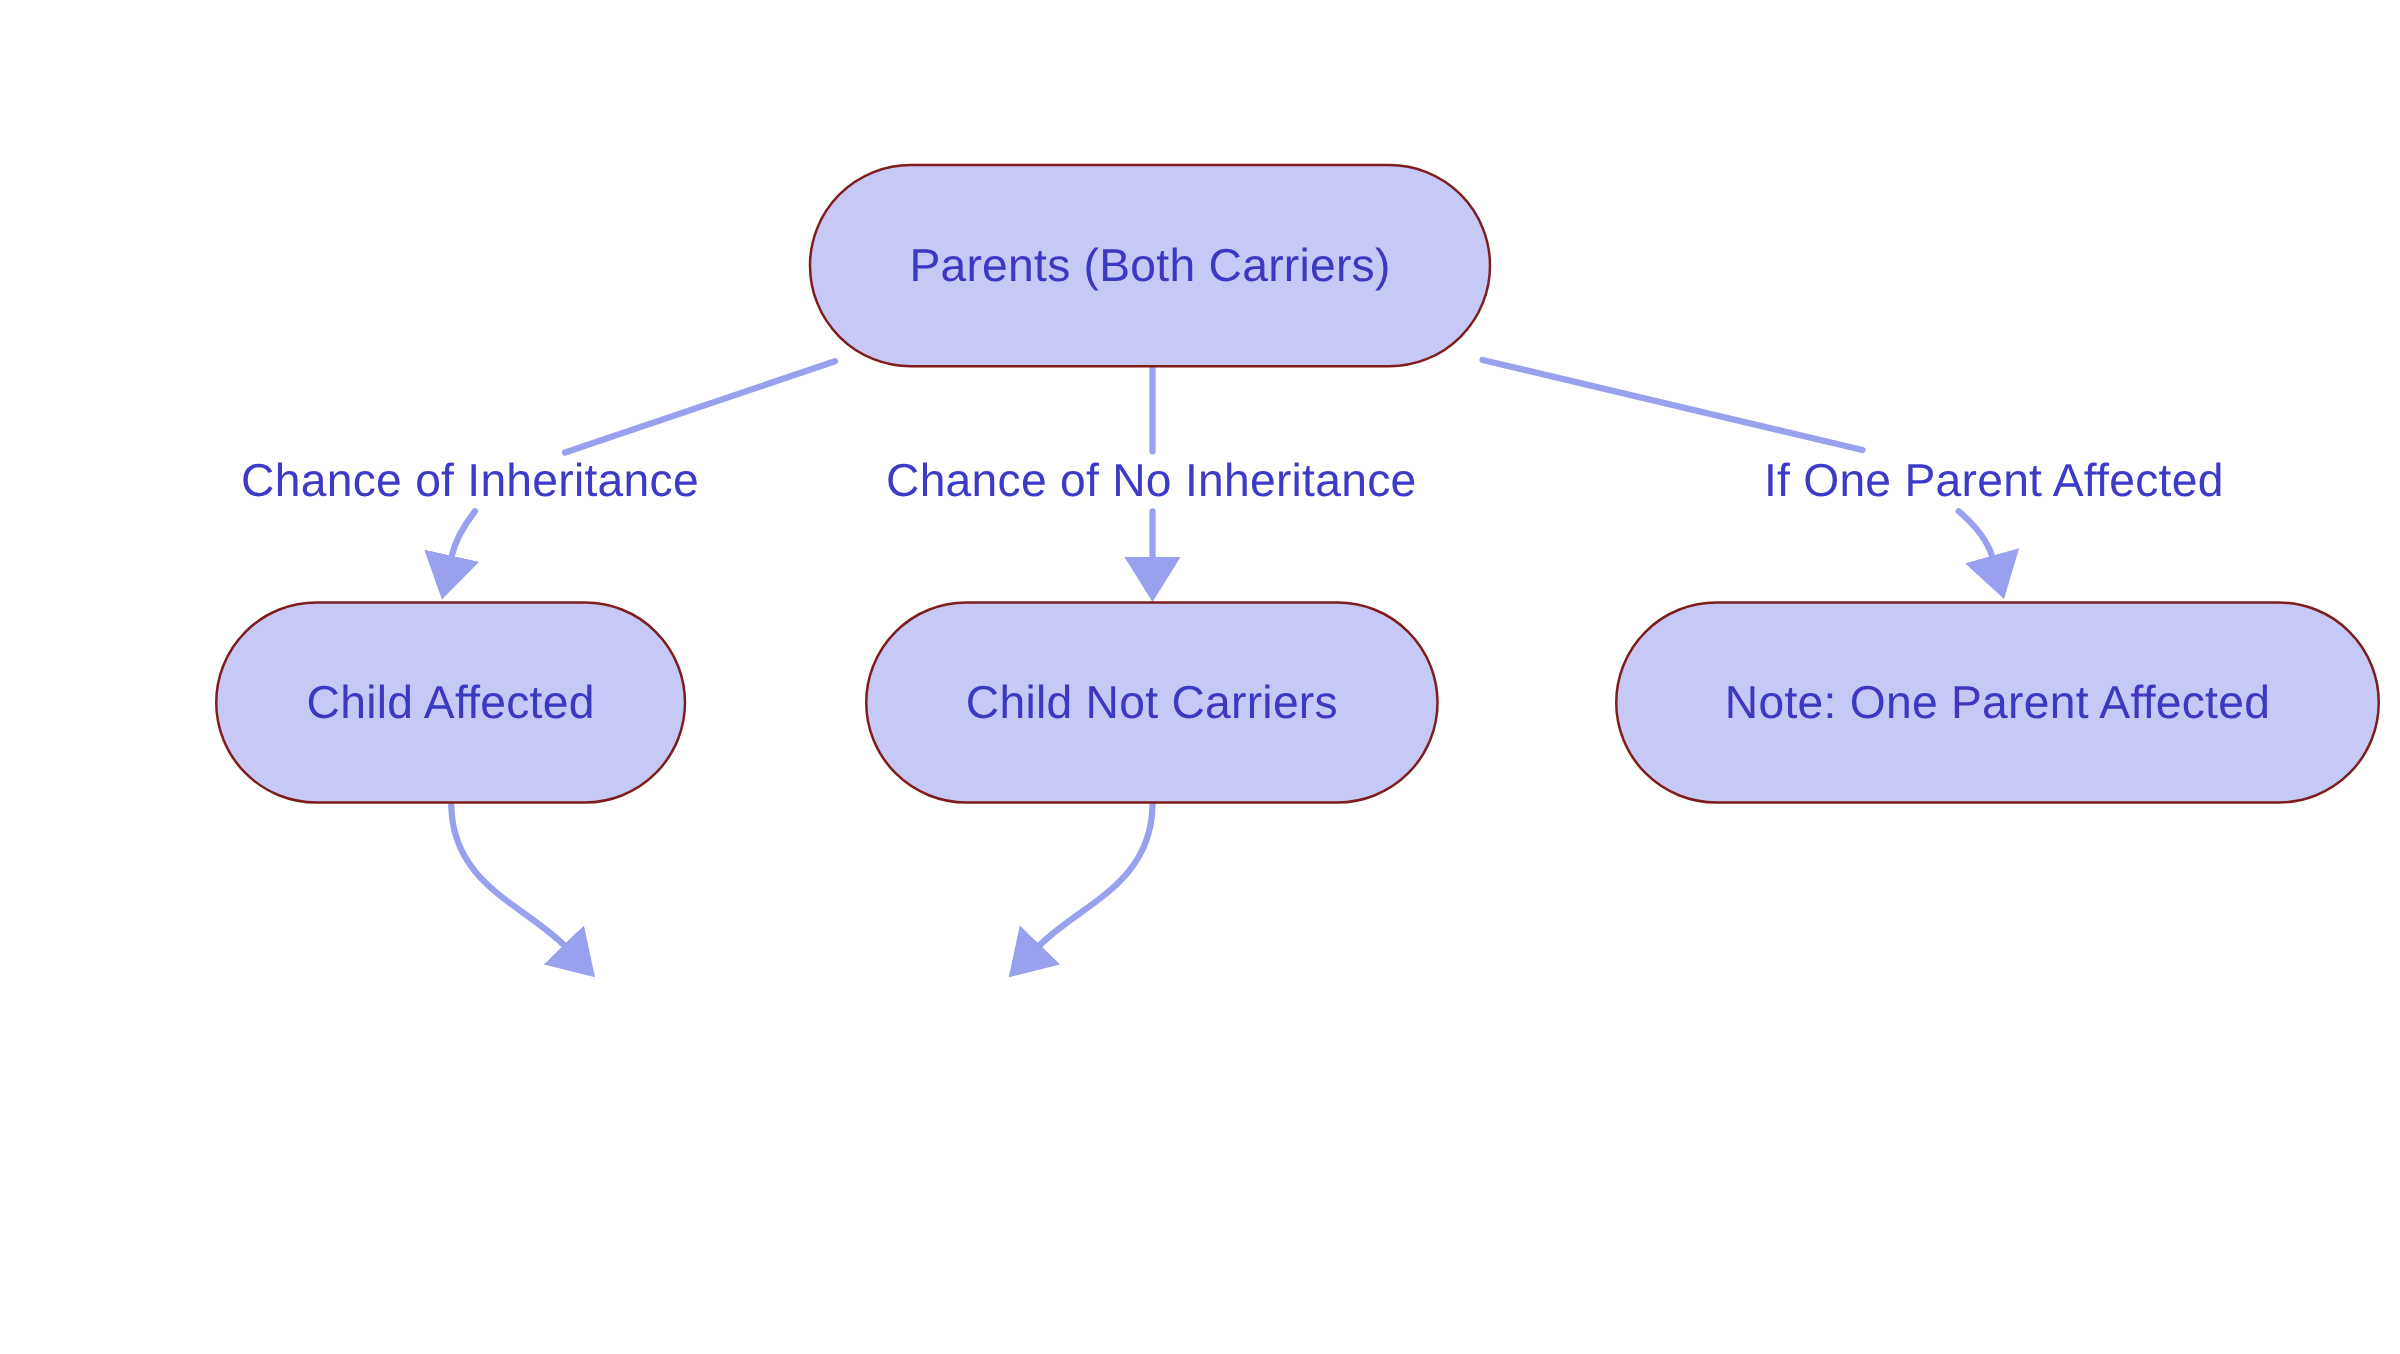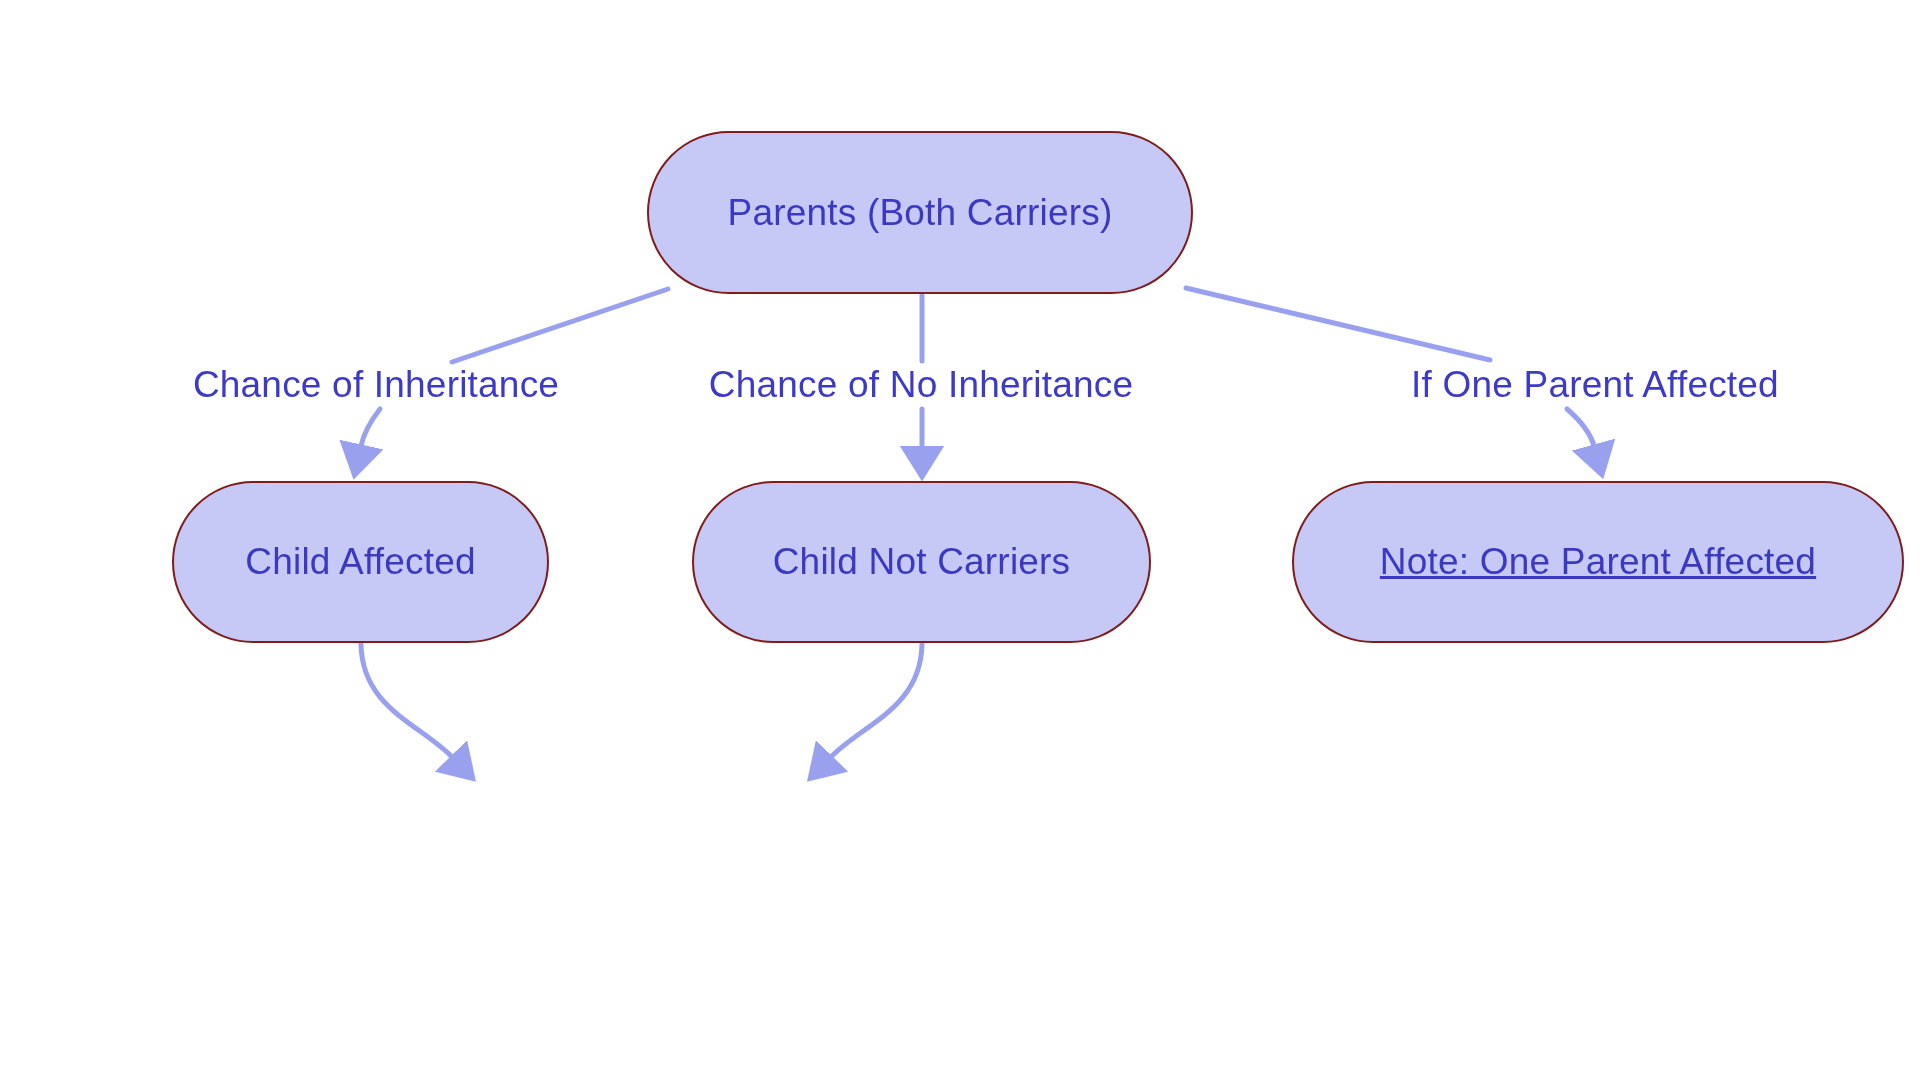--- a/index.html
+++ b/index.html
@@ -34,21 +34,21 @@
     align-items: center;
     justify-content: center;
     color: #3b38c2;
     font-size: 37px;
     white-space: nowrap;
     letter-spacing: 0.2px;
   }
   .node-parents           { left: 647px;  top: 131px; width: 546px;  height: 163px; }
   .node-child-affected    { left: 172px;  top: 481px; width: 377px;  height: 162px; }
   .node-child-not-affected{ left: 692px;  top: 481px; width: 459px;  height: 162px; }
-  .node-note-one-parent   { left: 1292px; top: 481px; width: 612px;  height: 162px; text-decoration: underline; }
+  .node-note-one-parent   { left: 1292px; top: 481px; width: 612px;  height: 162px; }
   .node-higher-carrier    { left: 37px;   top: 787px; width: 1219px; height: 162px; }
   .edge-label {
     position: absolute;
     z-index: 2;
     transform: translateX(-50%);
     color: #3d3ac8;
     font-size: 37px;
     white-space: nowrap;
     letter-spacing: 0.2px;
   }

